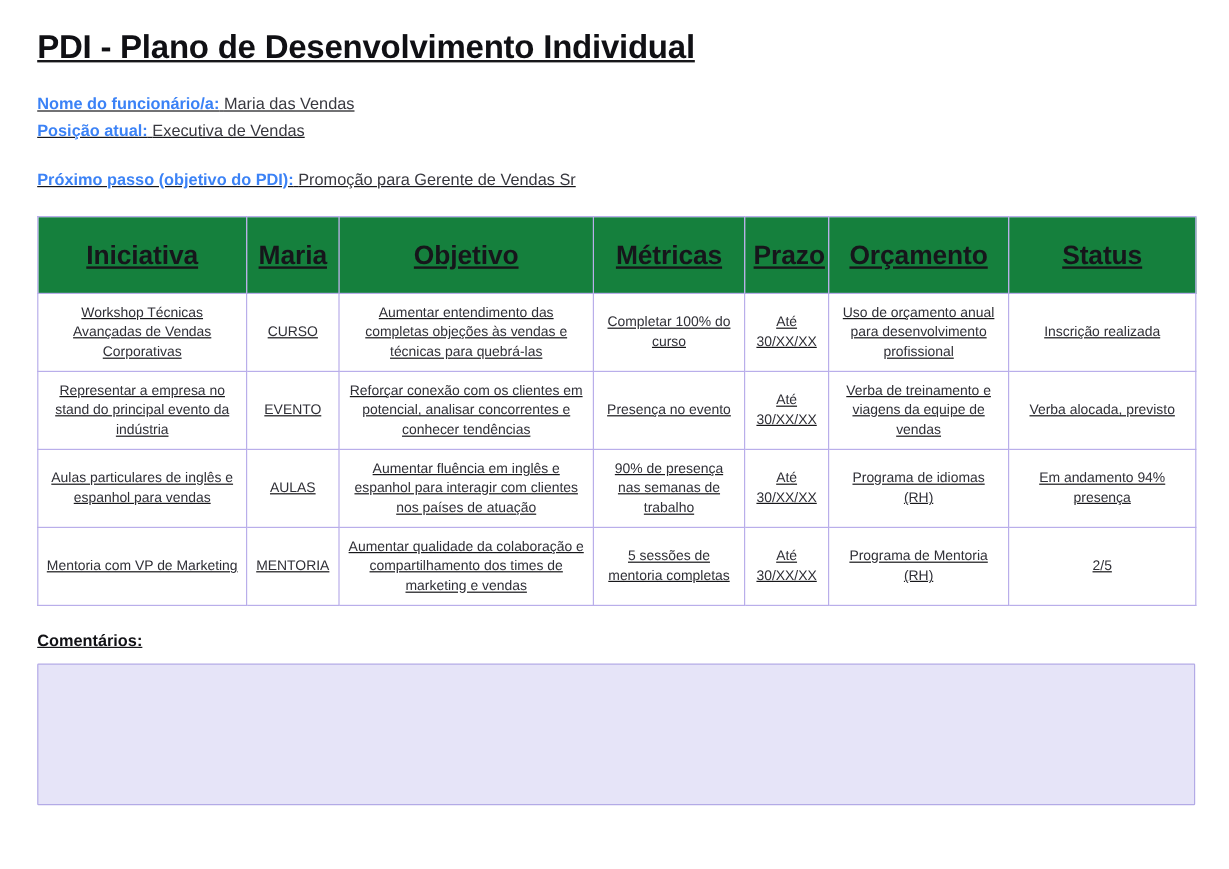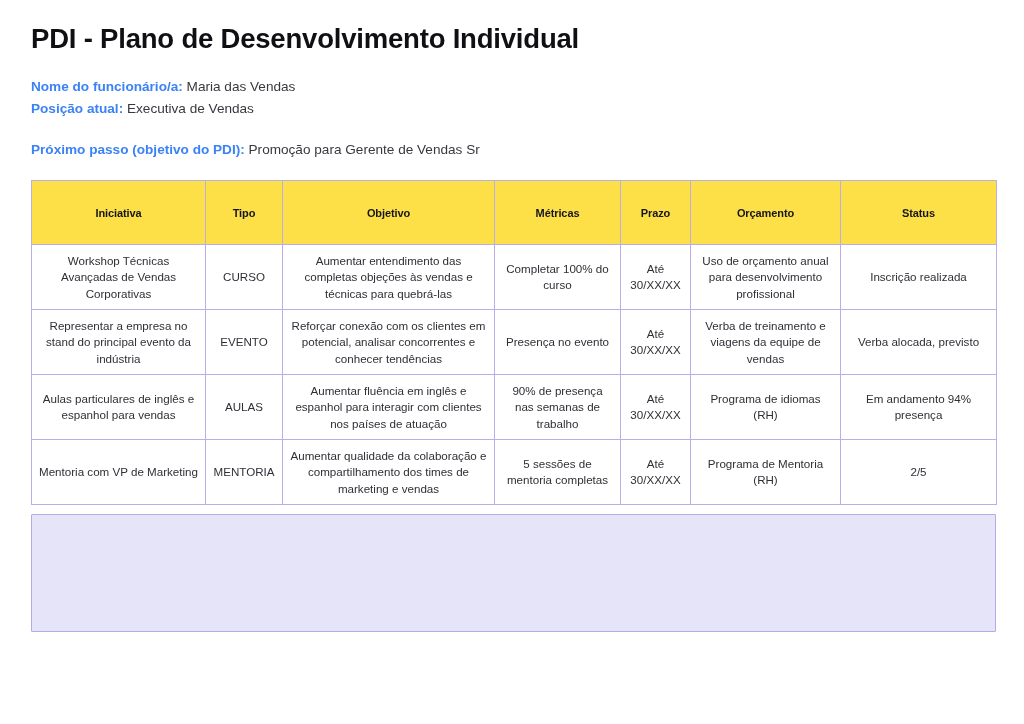--- a/index.html
+++ b/index.html
@@ -14,20 +14,21 @@
     color: #17171a;
     -webkit-font-smoothing: antialiased;
     overflow: hidden;
   }
   .page {
     position: relative;
     width: 1024px;
     height: 571px;
     box-sizing: border-box;
     padding: 0 31px;
+    text-decoration: underline;
   }
 
   
   .doc-title {
     margin: 0;
     padding-top: 22px;
     font-size: 27.5px;
     font-weight: 700;
     letter-spacing: -0.2px;
     color: #101014;
@@ -70,22 +71,22 @@
   }
   .pdi-table th,
   .pdi-table td {
     border: 1px solid #b9aeea;
     text-align: center;
     vertical-align: middle;
     padding: 6px 7px;
     box-sizing: border-box;
   }
   .pdi-table thead th {
-    background: #fde047;
-    font-size: 11px;
+    background: #15803d;
+    font-size: 22px;
     font-weight: 700;
     color: #16161b;
     height: 64px;
     letter-spacing: -0.1px;
   }
   .pdi-table tbody td {
     font-size: 11.6px;
     font-weight: 400;
     line-height: 16.4px;
     color: #2f2f36;
@@ -154,21 +155,21 @@
       <col class="col-tipo">
       <col class="col-objetivo">
       <col class="col-metricas">
       <col class="col-prazo">
       <col class="col-orcamento">
       <col class="col-status">
     </colgroup>
     <thead>
       <tr>
         <th>Iniciativa</th>
-        <th>Tipo</th>
+        <th>Maria</th>
         <th>Objetivo</th>
         <th>Métricas</th>
         <th>Prazo</th>
         <th>Orçamento</th>
         <th>Status</th>
       </tr>
     </thead>
     <tbody>
       <tr>
         <td>Workshop Técnicas Avançadas de Vendas Corporativas</td>
@@ -202,16 +203,17 @@
         <td>MENTORIA</td>
         <td>Aumentar qualidade da colaboração e compartilhamento dos times de marketing e vendas</td>
         <td>5 sessões de mentoria completas</td>
         <td>Até 30/XX/XX</td>
         <td>Programa de Mentoria (RH)</td>
         <td>2/5</td>
       </tr>
     </tbody>
   </table>
 
+  <div class="comments-label">Comentários:</div>
 
   <textarea class="comments-box" placeholder="" style=""></textarea>
 
 </div>
 
 </body></html>

